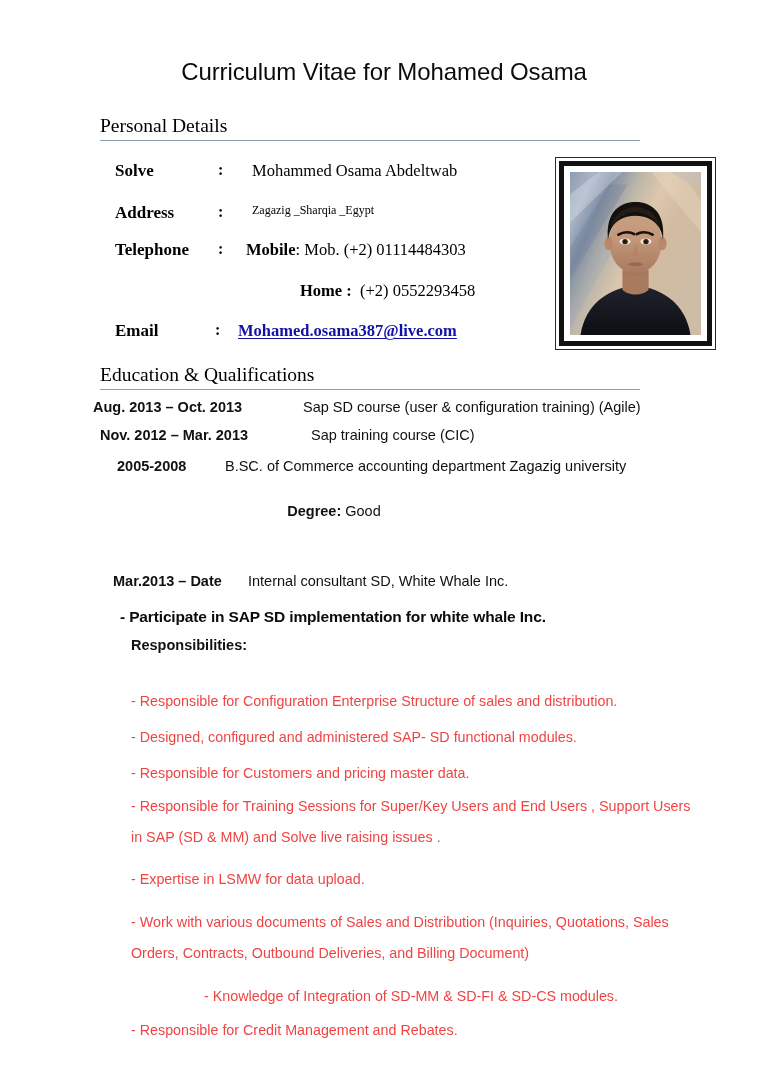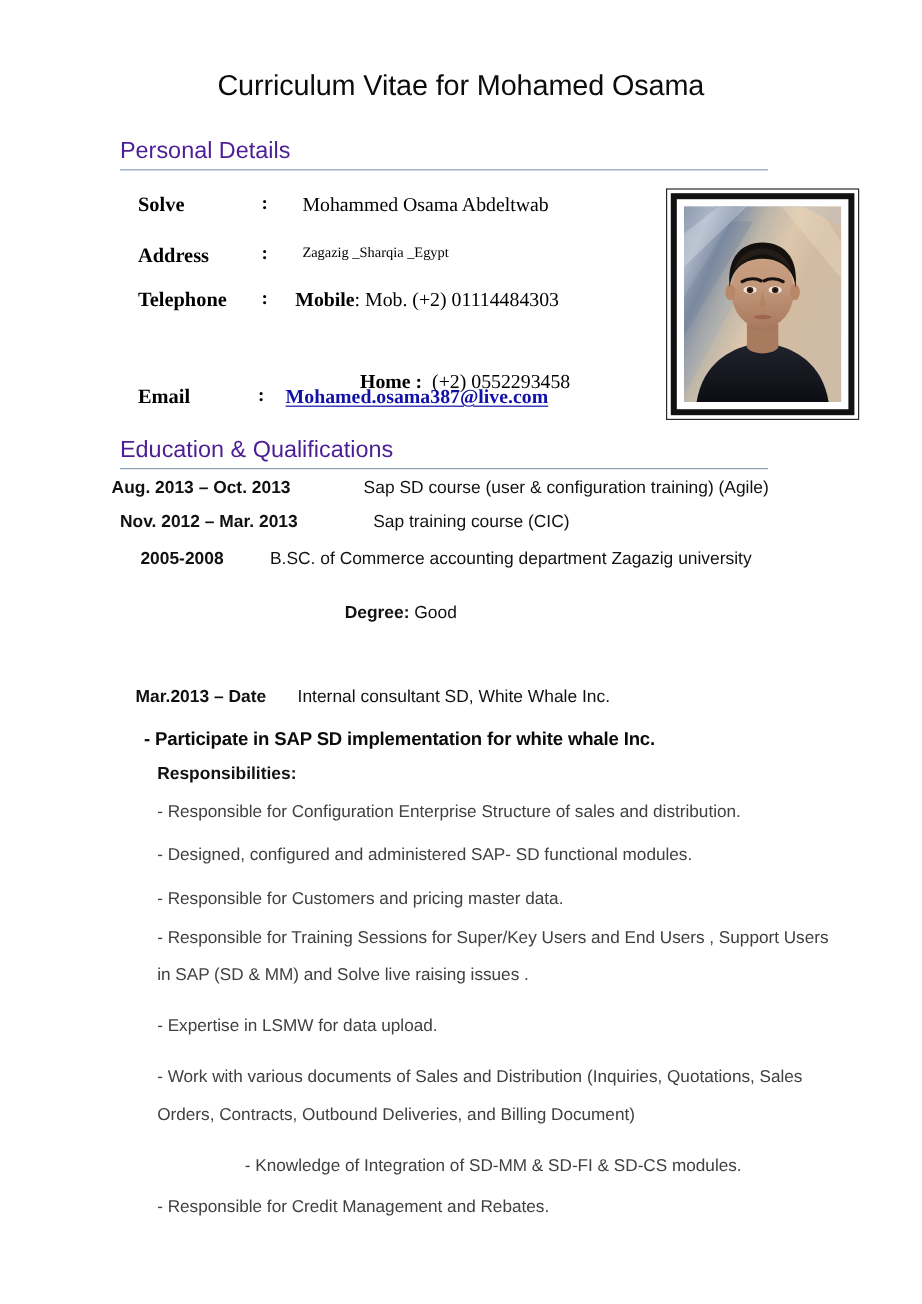--- a/index.html
+++ b/index.html
@@ -35,24 +35,24 @@
     font-weight: 400;
     letter-spacing: -0.1px;
     color: #0c0c0c;
   }
 
   
   .section-head {
     position: absolute;
     left: 100px;
     width: 540px;
-    font-family: Liberation Sans, sans-serif;
+    font-family: Liberation Serif, serif;
     font-size: 19.5px;
     font-weight: 400;
-    color: #4c1d95;
+    color: #000000;
     padding-bottom: 3px;
     border-bottom: 1.3px solid #8aa0b8;
     box-sizing: border-box;
   }
   #sec-personal { top: 115px; }
   #sec-education { top: 364px; }
   #sec-career { top: 534px; }
 
   
   .pd-row {
@@ -83,21 +83,21 @@
   #row-address { top: 203px; }
   #row-phone { top: 240px; }
   #row-home { top: 281px; }
   #row-email { top: 321px; }
 
   #row-address .pd-value { font-size: 12px; }
 
   .ph-strong { font-weight: bold; }
 
   #row-phone .pd-value { left: 246px; }
-  #row-home .pd-value { left: 300px; margin-top: 27px; }
+  #row-home .pd-value { left: 300px; }
 
   #row-email .pd-colon { left: 215px; }
   .email-link {
     position: absolute;
     left: 238px;
     font-weight: bold;
     font-size: 16.5px;
     color: #1111a8;
     text-decoration: underline;
     text-decoration-thickness: 1.4px;
@@ -209,21 +209,22 @@
   }
 
   .bullet {
     position: absolute;
     left: 131px;
     width: 560px;
     font-family: "Liberation Sans", sans-serif;
     font-size: 14.3px;
     font-weight: 400;
     line-height: 31px;
-    color: #404040;
+    color: #ef4444;
+    margin-top: 24px;
   }
 
   #bul-0 { top: 662px; }
   #bul-1 { top: 698px; }
   #bul-2 { top: 734px; }
   #bul-3 { top: 767px; width: 565px; }
   #bul-4 { top: 840px; }
   #bul-5 { top: 883px; width: 568px; }
   #bul-6 { top: 957px; text-align: center; }
   #bul-7 { top: 991px; }

